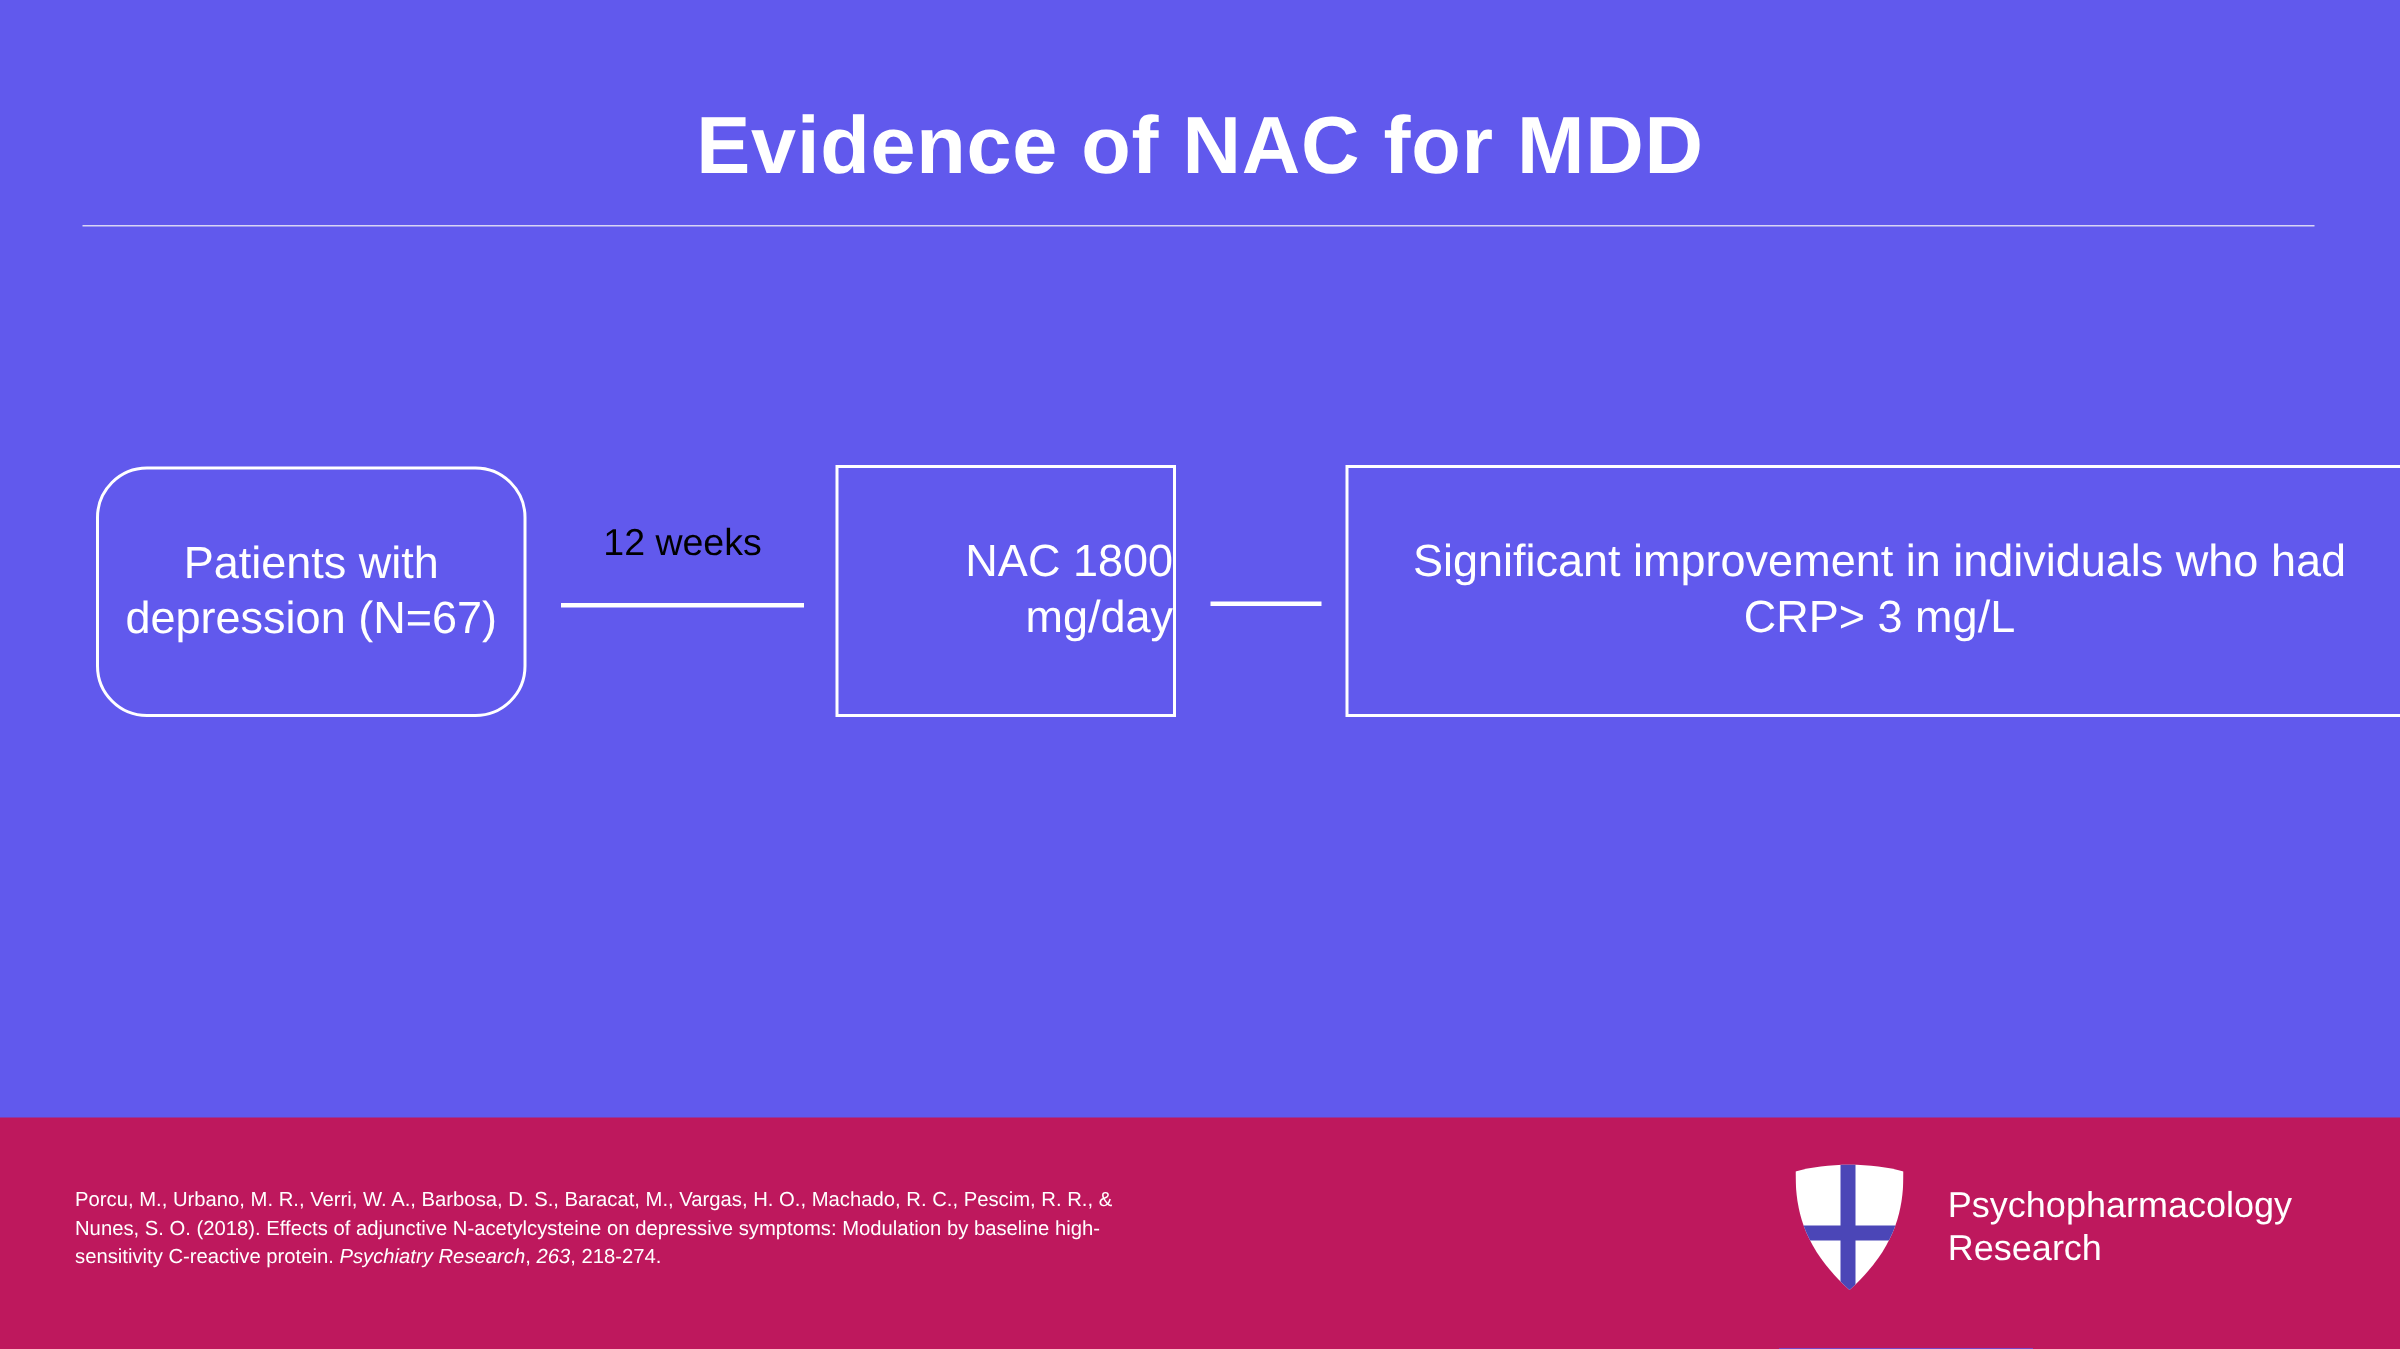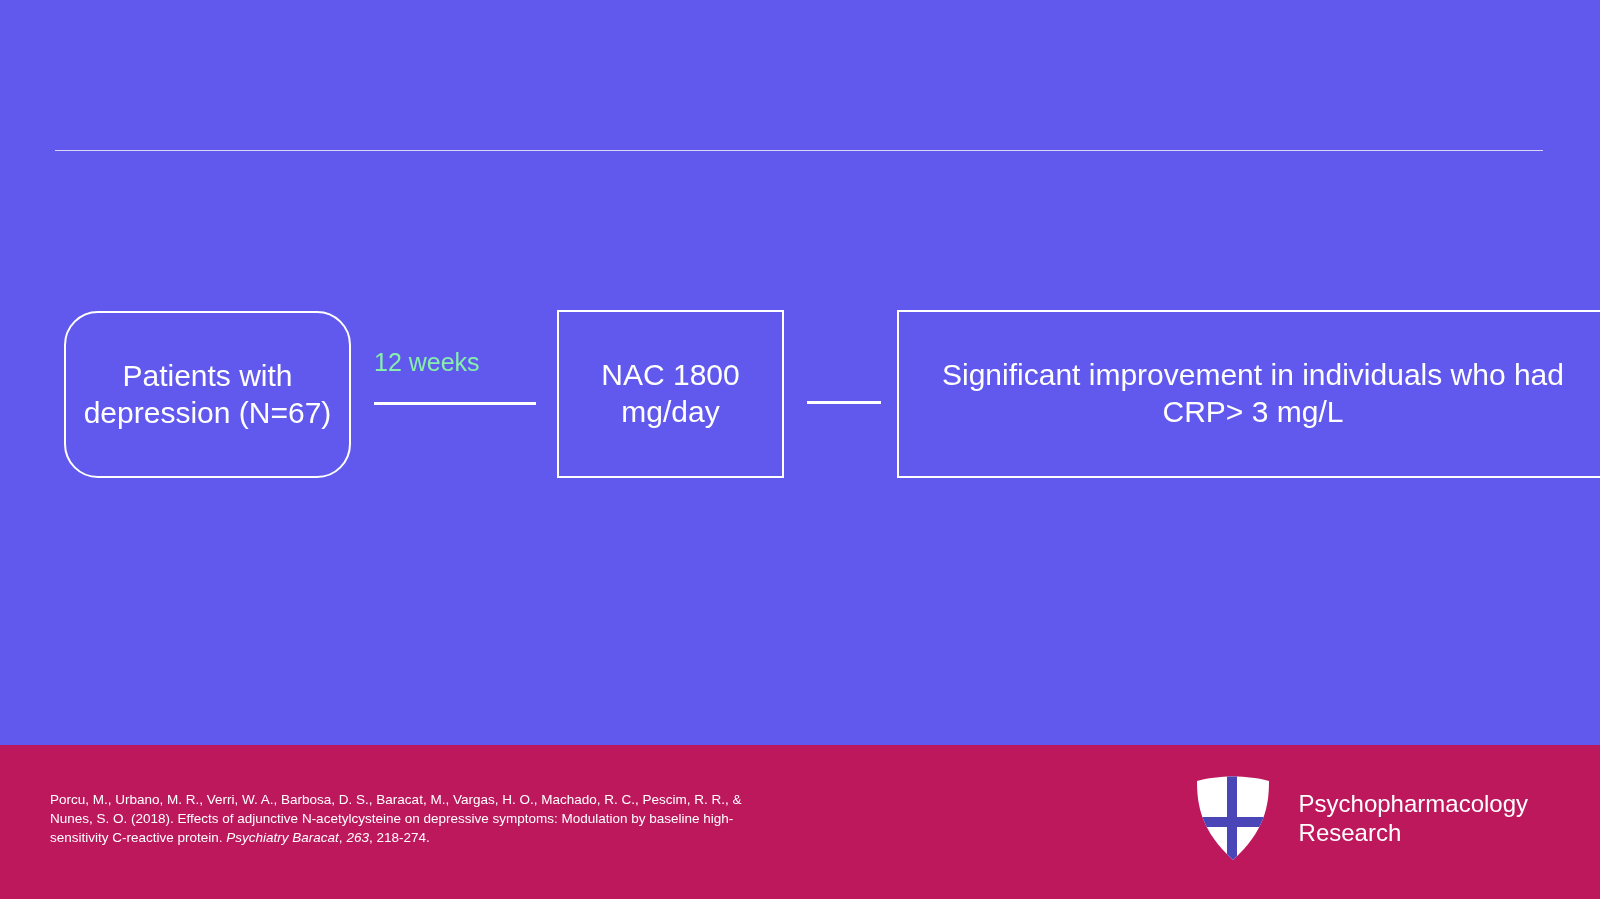--- a/index.html
+++ b/index.html
@@ -53,41 +53,43 @@
   #node-patients {
     left:64px; top:311px;
     width:287px; height:167px;
     border-radius:34px;
     font-size:30px;
   }
   #node-nac {
     left:557px; top:310px;
     width:227px; height:168px;
     font-size:30px;
+    text-align:right;
   }
   #node-outcome {
     left:897px; top:310px;
     width:712px; height:168px;
     font-size:30px;
   }
 
   
   .connector {
     position:absolute;
     height:3px;
     background:#FFFFFF;
   }
   #connector-1 { left:374px; top:402px; width:162px; }
   #connector-2 { left:807px; top:401px; width:74px; }
 
   #connector-1-label {
     position:absolute;
     left:374px; top:348px;
     width:162px;
-    color:#86efac;
+    text-align:center;
+    color:#000000;
     font-size:25px;
     white-space:nowrap;
   }
 
   
   #footer {
     position:absolute;
     left:0; top:745px;
     width:1600px; height:154px;
     background:#be185d;
@@ -117,20 +119,21 @@
     line-height:1.22;
     font-weight:normal;
     white-space:nowrap;
   }
 </style>
 </head>
 <body>
 
 <div id="slide">
 
+  <div id="title">Evidence of NAC for MDD</div>
   <div id="title-rule"></div>
 
   <div id="flow">
 
     <div class="node" id="node-patients">
       <span>Patients with depression (N=67)</span>
     </div>
 
     <div class="connector" id="connector-1"></div>
     <div id="connector-1-label">12 weeks</div>
@@ -145,21 +148,21 @@
       <span>Significant improvement in individuals who had CRP&gt; 3 mg/L</span>
     </div>
 
   </div>
 
   <div id="footer">
 
     <div id="citation">
       <span>Porcu, M., Urbano, M. R., Verri, W. A., Barbosa, D. S., Baracat, M., Vargas, H. O., Machado, R. C., Pescim, R. R., &amp;</span><br>
       <span>Nunes, S. O. (2018). Effects of adjunctive N-acetylcysteine on depressive symptoms: Modulation by baseline high-</span><br>
-      <span>sensitivity C-reactive protein. </span><span class="italic">Psychiatry Baracat</span><span>, </span><span class="italic">263</span><span>, 218-274.</span>
+      <span>sensitivity C-reactive protein. </span><span class="italic">Psychiatry Research</span><span>, </span><span class="italic">263</span><span>, 218-274.</span>
     </div>
 
     <div id="brand">
       <svg id="brand-shield" viewBox="0 0 76 86" aria-hidden="true">
         <defs>
           <clipPath id="shieldClip">
             <path d="M2,6 C22,0 54,0 74,6 C74,30 70,56 38,85 C6,56 2,30 2,6 Z"></path>
           </clipPath>
         </defs>
         <g clip-path="url(#shieldClip)">

